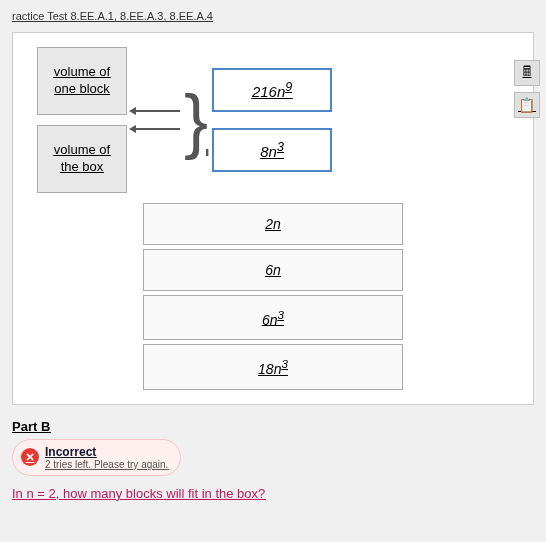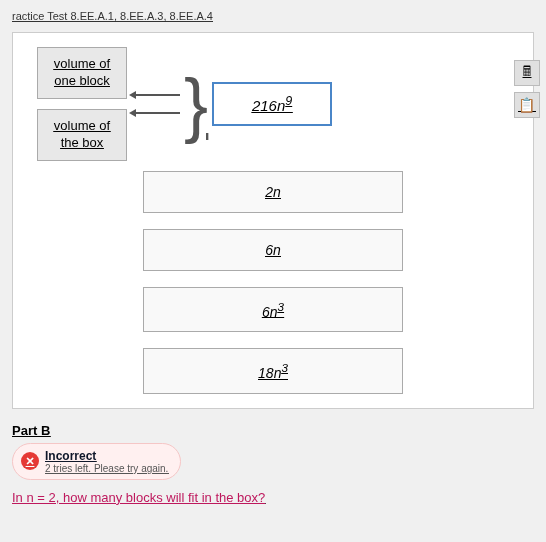--- a/index.html
+++ b/index.html
@@ -23,21 +23,21 @@
     }
     .main-content {
       background: #fff;
       border: 1px solid #ccc;
       padding: 14px 14px 14px 14px;
       position: relative;
     }
     .label-box {
       background: #e8e8e8;
       border: 1px solid #aaa;
-      padding: 8px 12px;
+      padding: 16px 12px;
       font-size: 13px;
       font-weight: normal;
       text-align: center;
       min-width: 90px;
       line-height: 1.3;
     }
     .value-box {
       border: 2px solid #4a86c8;
       padding: 10px 20px;
       font-size: 15px;
@@ -46,21 +46,21 @@
       min-width: 120px;
       background: #fff;
     }
     .value-box sup {
       font-style: italic;
     }
     .options-section {
       margin-top: 10px;
       display: flex;
       flex-direction: column;
-      gap: 16px;
+      gap: 4px;
       padding: 0 10px;
     }
     .option-box {
       border: 1px solid #aaa;
       background: #f9f9f9;
       padding: 12px 0;
       text-align: center;
       font-size: 14px;
       cursor: pointer;
       font-style: italic;
@@ -206,20 +206,23 @@
           <div class="arr-line"></div>
         </div>
       </div>
 
       <div style="font-size:72px; line-height:1; color:#555; font-weight:100; margin:0 4px;">}</div>
 
       <div class="values-col">
         <div class="value-box">
           <span>216<i>n</i><sup>9</sup></span>
         </div>
+        <div class="value-box">
+          <span>8<i>n</i><sup>3</sup></span>
+        </div>
       </div>
     </div>
 
     <div class="options-section">
       <div class="option-box"><i>2n</i></div>
       <div class="option-box"><i>6n</i></div>
       <div class="option-box"><i>6n</i><sup><i>3</i></sup></div>
       <div class="option-box"><i>18n</i><sup><i>3</i></sup></div>
     </div>
 

